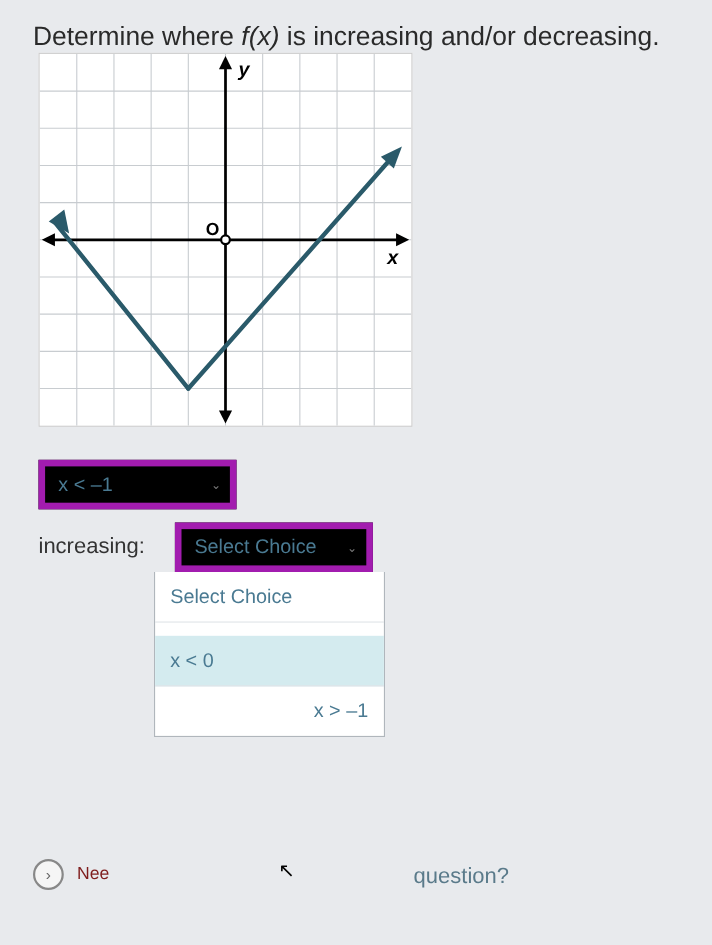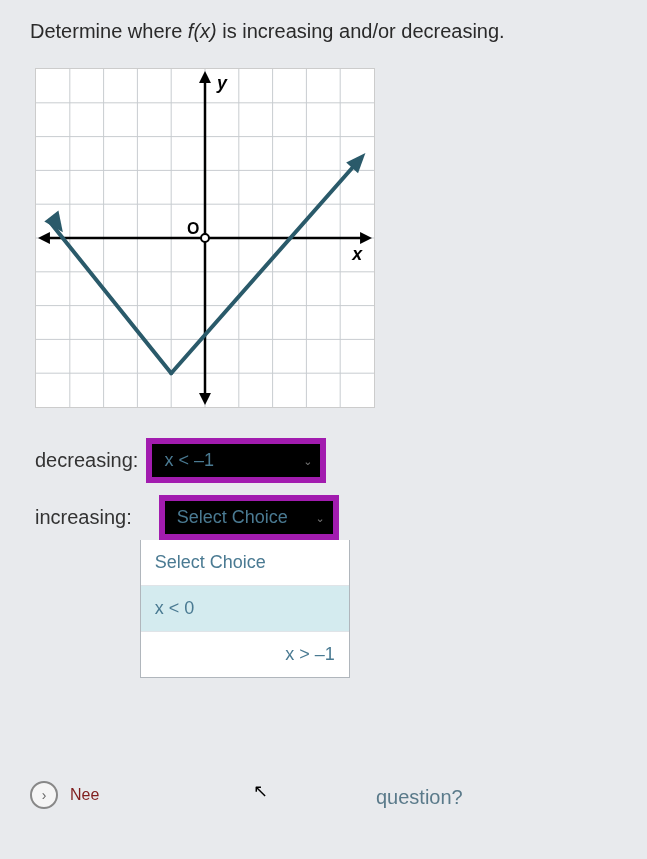--- a/index.html
+++ b/index.html
@@ -6,23 +6,22 @@
     body {
       background: #e8eaed;
       font-family: Arial, sans-serif;
       width: 647px;
       height: 859px;
       padding: 20px 30px;
       color: #333;
       position: relative;
     }
     .question-text {
-      font-size: 20px;
+      font-size: 24px;
       color: #2a2a2a;
-      margin-bottom: 25px;
     }
     .question-text .func {
       font-style: italic;
     }
     .graph-container {
       background: #fff;
       border: 1px solid #ccc;
       width: 340px;
       height: 340px;
       margin-left: 5px;
@@ -83,20 +82,21 @@
       font-size: 18px;
       color: #4a7a92;
       border-bottom: 1px solid #e0e4e8;
     }
     .dropdown-option:last-child {
       border-bottom: none;
       text-align: right;
     }
     .dropdown-option.hovered {
       background: #d4ebef;
+      margin-top: 12px;
     }
     .bottom-row {
       position: absolute;
       bottom: 50px;
       left: 30px;
       display: flex;
       align-items: center;
       gap: 12px;
     }
     .circle-btn {
@@ -179,21 +179,20 @@
 
     <text x="182" y="20" font-size="18" font-weight="bold" fill="#000" font-style="italic">y</text>
     <text x="318" y="192" font-size="18" font-weight="bold" fill="#000" font-style="italic">x</text>
     <text x="152" y="166" font-size="16" font-weight="bold" fill="#000">O</text>
     <circle cx="170" cy="170" r="4" fill="#fff" stroke="#000" stroke-width="2"></circle>
   </svg>
 </div>
 
 <div class="answers">
   <div class="answer-row">
-    <span class="answer-label">decreasing:</span>
     <div class="select-box">
       <span>x &lt; –1</span>
       <span class="chev">⌄</span>
     </div>
   </div>
   <div class="answer-row">
     <span class="answer-label">increasing:</span>
     <div class="dropdown-wrap">
       <div class="select-box">
         <span>Select Choice</span>

